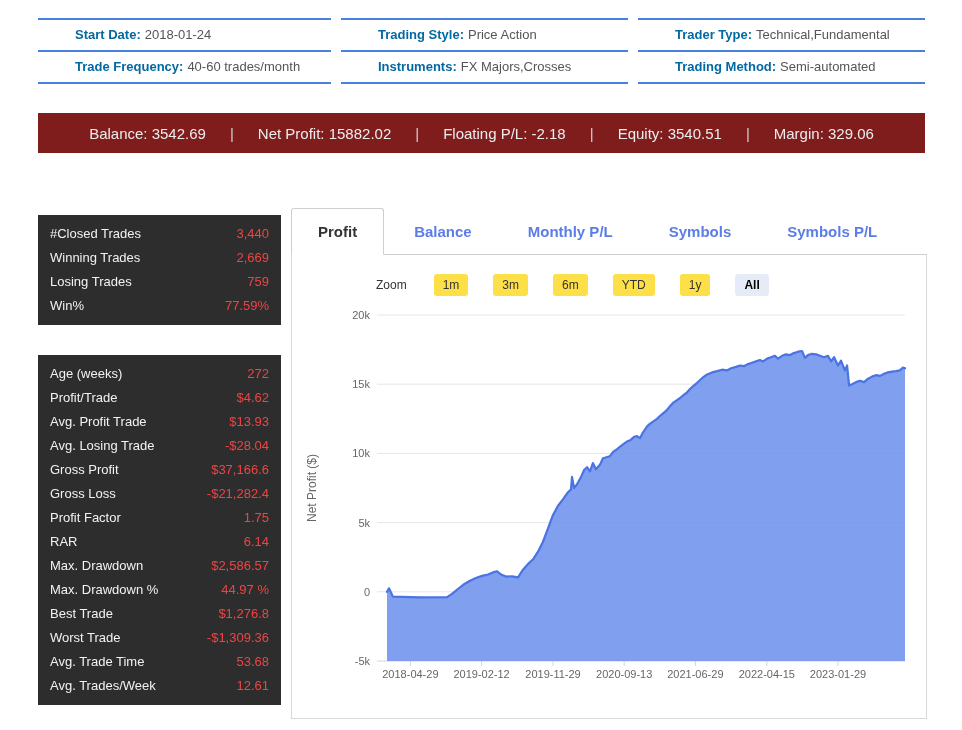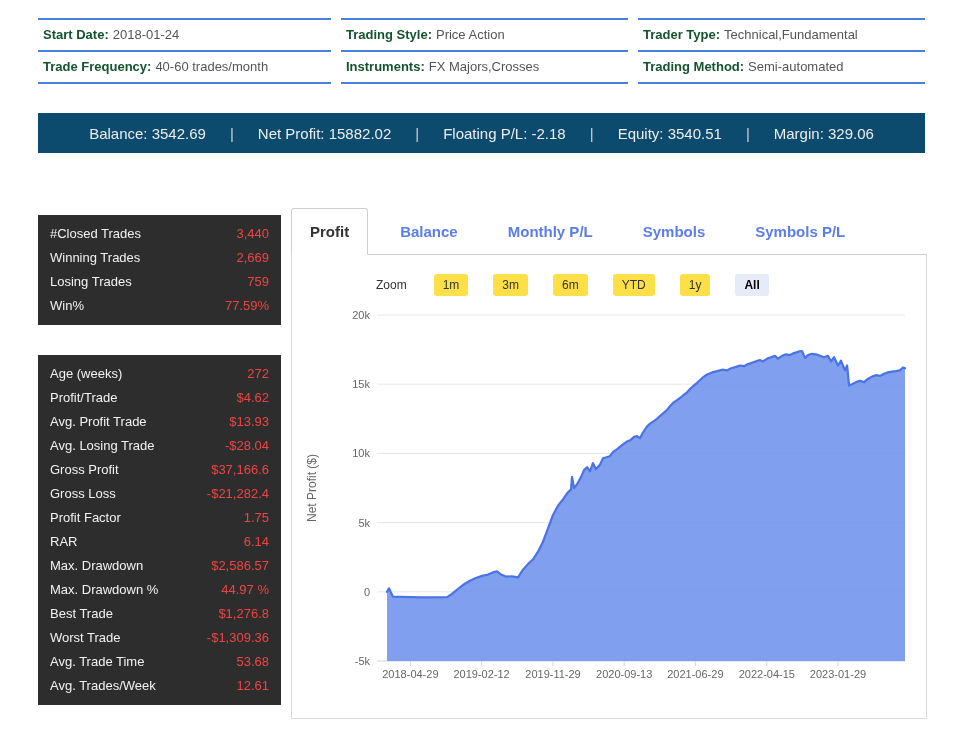--- a/index.html
+++ b/index.html
@@ -5,42 +5,42 @@
   html,body{margin:0;padding:0;background:#fff;}
   body{font-family:"Liberation Sans","DejaVu Sans",sans-serif;color:#333;}
   .page{position:relative;width:962px;height:730px;background:#fff;overflow:hidden;}
 
   
   .info-grid{position:absolute;left:38px;top:18px;width:887px;display:grid;
     grid-template-columns:293px 287px 287px;column-gap:10px;}
   .info-cell{border-bottom:2px solid #4a80dd;padding:7px 5px 8px;font-size:13px;color:#555;
     white-space:nowrap;overflow:hidden;}
   .info-cell.row1{border-top:2px solid #4a80dd;}
-  .info-cell .lbl{color:#14532d;font-weight:bold;margin-right:4px;}
-
-  
-  .summary-bar{position:absolute;left:38px;top:113px;width:887px;height:40px;background:#0c4a6e;
+  .info-cell .lbl{color:#0369a1;font-weight:bold;margin-right:4px;margin-left:32px;}
+
+  
+  .summary-bar{position:absolute;left:38px;top:113px;width:887px;height:40px;background:#7f1d1d;
     display:flex;align-items:center;justify-content:center;font-size:15px;color:#ececec;}
   .summary-item{white-space:nowrap;}
   .summary-sep{margin:0 24px;color:#cfcfcf;}
 
   
   .stats-table{position:absolute;left:38px;width:243px;background:#2d2d2d;padding:7px 12px;
     box-sizing:border-box;color:#fff;font-size:13px;}
   .stats-a{top:215px;}
   .stats-b{top:355px;}
   .stat-row{display:flex;justify-content:space-between;line-height:24px;gap:8px;}
   .stat-label{color:#f2f2f2;}
   .stat-value{color:#ef4444;}
 
   
   .chart-panel{position:absolute;left:291px;top:208px;width:636px;height:511px;box-sizing:border-box;}
   .tab-bar{height:47px;display:flex;align-items:stretch;border-bottom:1px solid #cfcfcf;box-sizing:border-box;}
-  .tab{display:flex;align-items:center;padding:0 18px;font-size:15px;font-weight:bold;
-    color:#5b7de8;text-decoration:none;cursor:pointer;margin-right:14px;}
+  .tab{display:flex;align-items:center;padding:0 26px;font-size:15px;font-weight:bold;
+    color:#5b7de8;text-decoration:none;cursor:pointer;margin-right:4px;}
   .tab.active{background:#fff;border:1px solid #cfcfcf;border-bottom:1px solid #fff;
     margin-bottom:-1px;border-radius:3px 3px 0 0;color:#333;}
   .panel-body{position:relative;height:464px;border:1px solid #d9d9d9;border-top:none;box-sizing:border-box;background:#fff;}
   .zoom-row{position:absolute;left:84px;top:19px;display:flex;align-items:center;gap:25px;
     font-size:12px;color:#333;z-index:2;}
   .zoom-label{margin-right:2px;color:#333;}
   .zoom-btn{background:#fde047;border:none;border-radius:3px;padding:4px 9px;font-size:12px;
     color:#333;cursor:pointer;font-family:inherit;line-height:14px;}
   .zoom-btn.active{background:#e6ebf8;font-weight:bold;color:#000;}
   svg.chart{position:absolute;left:0;top:0;display:block;}

